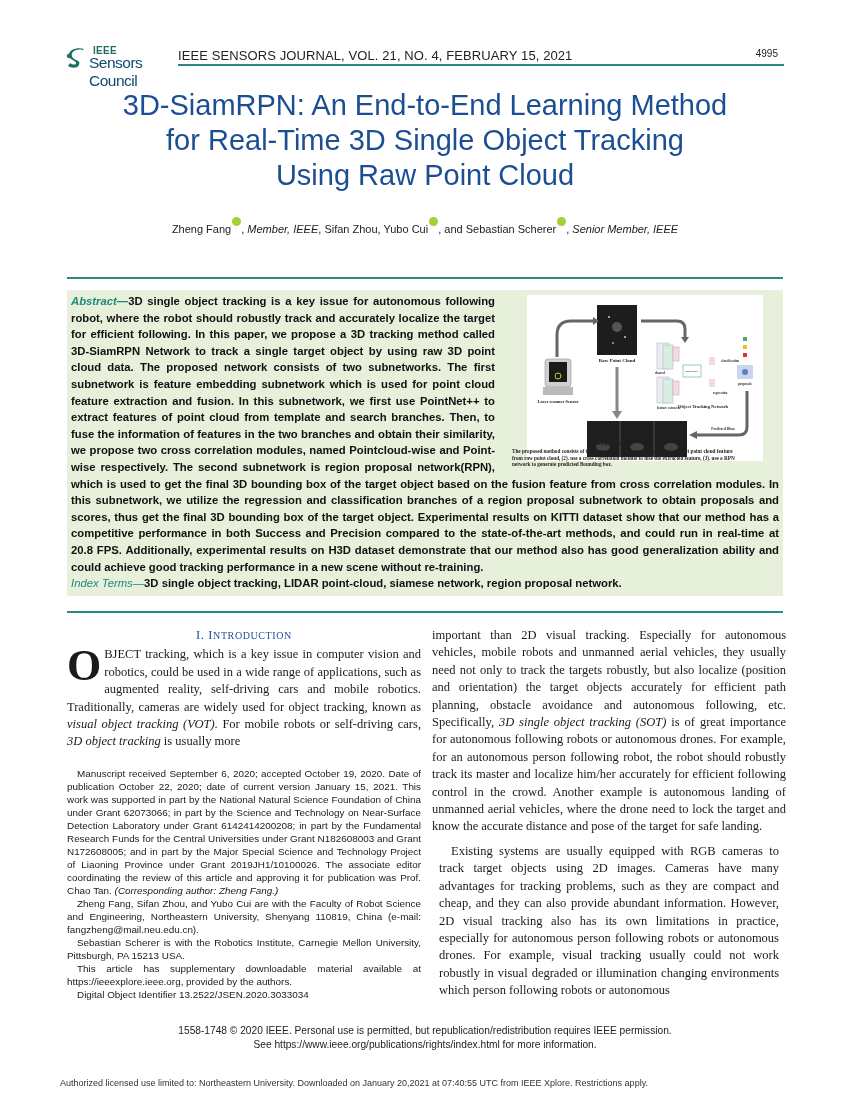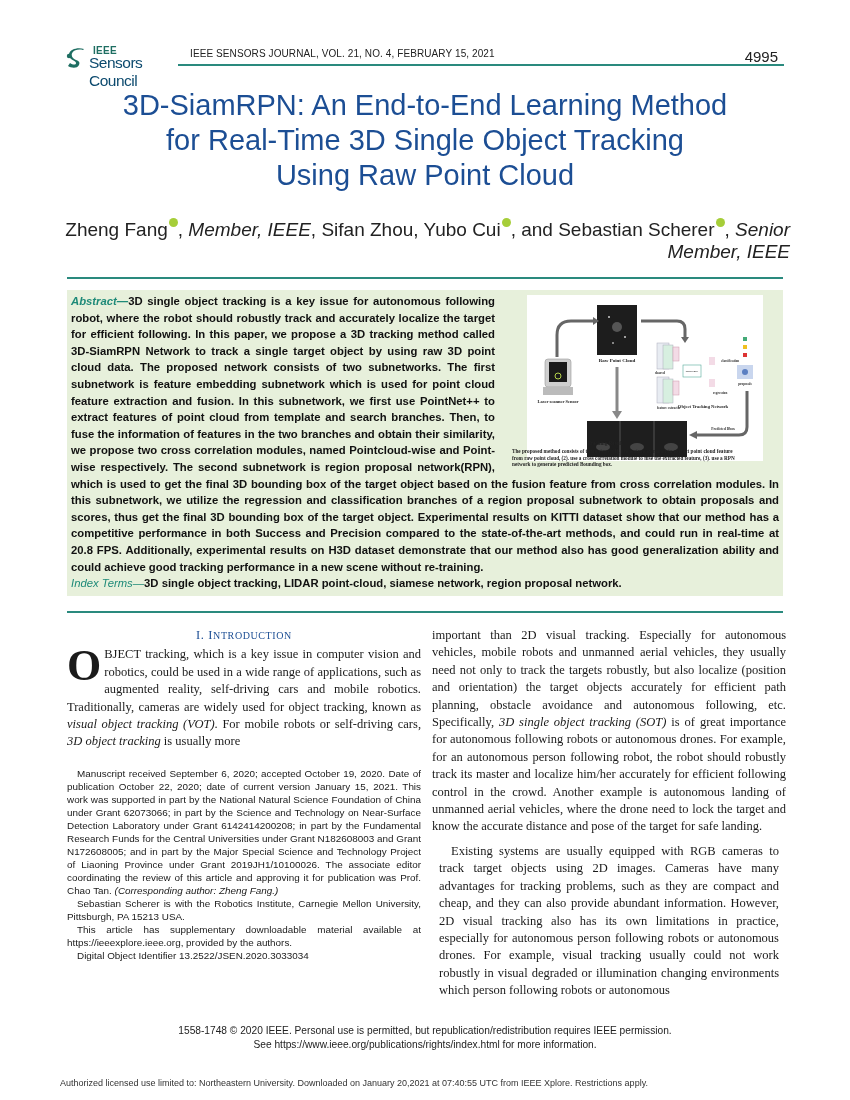--- a/index.html
+++ b/index.html
@@ -5,26 +5,26 @@
   html, body { margin: 0; padding: 0; background: #ffffff; }
   body { width: 850px; height: 1100px; position: relative; overflow: hidden; color: #1a1a1a; }
   .sans { font-family: "Liberation Sans", sans-serif; }
   .serif { font-family: "Liberation Serif", serif; }
 
   .header { position: absolute; left: 66px; top: 44px; width: 718px; height: 30px; }
   .logo { position: absolute; left: 0; top: 0; width: 110px; height: 28px; }
   .logo-mark { position: absolute; left: 0; top: 3px; width: 22px; height: 24px; }
   .logo-ieee { position: absolute; left: 27px; top: 1px; font-size: 10px; font-weight: bold; color: #1e6e62; letter-spacing: 0.3px; }
   .logo-council { position: absolute; left: 23px; top: 10px; font-size: 15.5px; color: #0c4a6e; letter-spacing: -0.5px; }
-  .journal { position: absolute; left: 124px; top: 4px; font-size: 10px; color: #222; letter-spacing: 0.1px; }
-  .pageno { position: absolute; right: 6px; top: 4px; font-size: 15px; color: #222; }
+  .journal { position: absolute; left: 112px; top: 4px; font-size: 13px; color: #222; letter-spacing: 0.1px; }
+  .pageno { position: absolute; right: 6px; top: 4px; font-size: 10px; color: #222; }
   .header-rule { position: absolute; left: 112px; right: 0; top: 20px; height: 2px; background: #2a8a7e; }
 
   .title { position: absolute; left: 60px; top: 88px; width: 730px; text-align: center; font-size: 29px; line-height: 35px; color: #1c4e94; }
-  .authors { position: absolute; left: 60px; top: 219px; width: 730px; text-align: right; font-size: 19px; color: #222; }
+  .authors { position: absolute; left: 60px; top: 219px; width: 730px; text-align: center; font-size: 11px; color: #222; }
   .authors i { font-style: italic; }
   .orcid { display: inline-block; width: 9px; height: 9px; border-radius: 50%; background: #a6ce39; vertical-align: super; position: relative; top: -2px; margin-left: 1px; }
 
   .rule-top { position: absolute; left: 67px; top: 277px; width: 716px; height: 2px; background: #2a8a7e; }
   .rule-bottom { position: absolute; left: 67px; top: 611px; width: 716px; height: 2px; background: #2a8a7e; }
 
   .abstract-box { position: absolute; left: 67px; top: 290px; width: 716px; height: 306px; background: #e7f0db; }
   .abstract-text { position: absolute; left: 71px; top: 293px; width: 708px; font-size: 11.3px; line-height: 16.6px; font-weight: bold; text-align: justify; color: #111; }
   .abs-label { color: #1e8a78; font-style: italic; font-weight: bold; }
   .float-fig { float: right; width: 284px; height: 176px; margin: 2px -6px 2px 6px; }
@@ -152,20 +152,21 @@
 
 <div class="rule-bottom"></div>
 
 <div class="col col-left serif">
   <div class="section-head"><span>I. </span><span>I</span><span class="sc">NTRODUCTION</span></div>
   <p><span class="dropcap">O</span><span>BJECT tracking, which is a key issue in computer vision and robotics, could be used in a wide range of applications, such as augmented reality, self-driving cars and mobile robotics. Traditionally, cameras are widely used for object tracking, known as </span><i>visual object tracking (VOT)</i><span>. For mobile robots or self-driving cars, </span><i>3D object tracking</i><span> is usually more</span></p>
 </div>
 
 <div class="footnote sans">
   <p><span>Manuscript received September 6, 2020; accepted October 19, 2020. Date of publication October 22, 2020; date of current version January 15, 2021. This work was supported in part by the National Natural Science Foundation of China under Grant 62073066; in part by the Science and Technology on Near-Surface Detection Laboratory under Grant 6142414200208; in part by the Fundamental Research Funds for the Central Universities under Grant N182608003 and Grant N172608005; and in part by the Major Special Science and Technology Project of Liaoning Province under Grant 2019JH1/10100026. The associate editor coordinating the review of this article and approving it for publication was Prof. Chao Tan. </span><i>(Corresponding author: Zheng Fang.)</i></p>
+  <p>Zheng Fang, Sifan Zhou, and Yubo Cui are with the Faculty of Robot Science and Engineering, Northeastern University, Shenyang 110819, China (e-mail: fangzheng@mail.neu.edu.cn).</p>
   <p>Sebastian Scherer is with the Robotics Institute, Carnegie Mellon University, Pittsburgh, PA  15213 USA.</p>
   <p>This article has supplementary downloadable material available at https://ieeexplore.ieee.org, provided by the authors.</p>
   <p>Digital Object Identifier 13.2522/JSEN.2020.3033034</p>
 </div>
 
 <div class="col col-right serif">
   <p><span>important than 2D visual tracking. Especially for autonomous vehicles, mobile robots and unmanned aerial vehicles, they usually need not only to track the targets robustly, but also localize (position and orientation) the target objects accurately for efficient path planning, obstacle avoidance and autonomous following, etc. Specifically, </span><i>3D single object tracking (SOT)</i><span> is of great importance for autonomous following robots or autonomous drones. For example, for an autonomous person following robot, the robot should robustly track its master and localize him/her accurately for efficient following control in the crowd. Another example is autonomous landing of unmanned aerial vehicles, where the drone need to lock the target and know the accurate distance and pose of the target for safe landing.</span></p>
   <p class="p-indent">Existing systems are usually equipped with RGB cameras to track target objects using 2D images. Cameras have many advantages for tracking problems, such as they are compact and cheap, and they can also provide abundant information. However, 2D visual tracking also has its own limitations in practice, especially for autonomous person following robots or autonomous drones. For example, visual tracking usually could not work robustly in visual degraded or illumination changing environments which person following robots or autonomous</p>
 </div>
 

